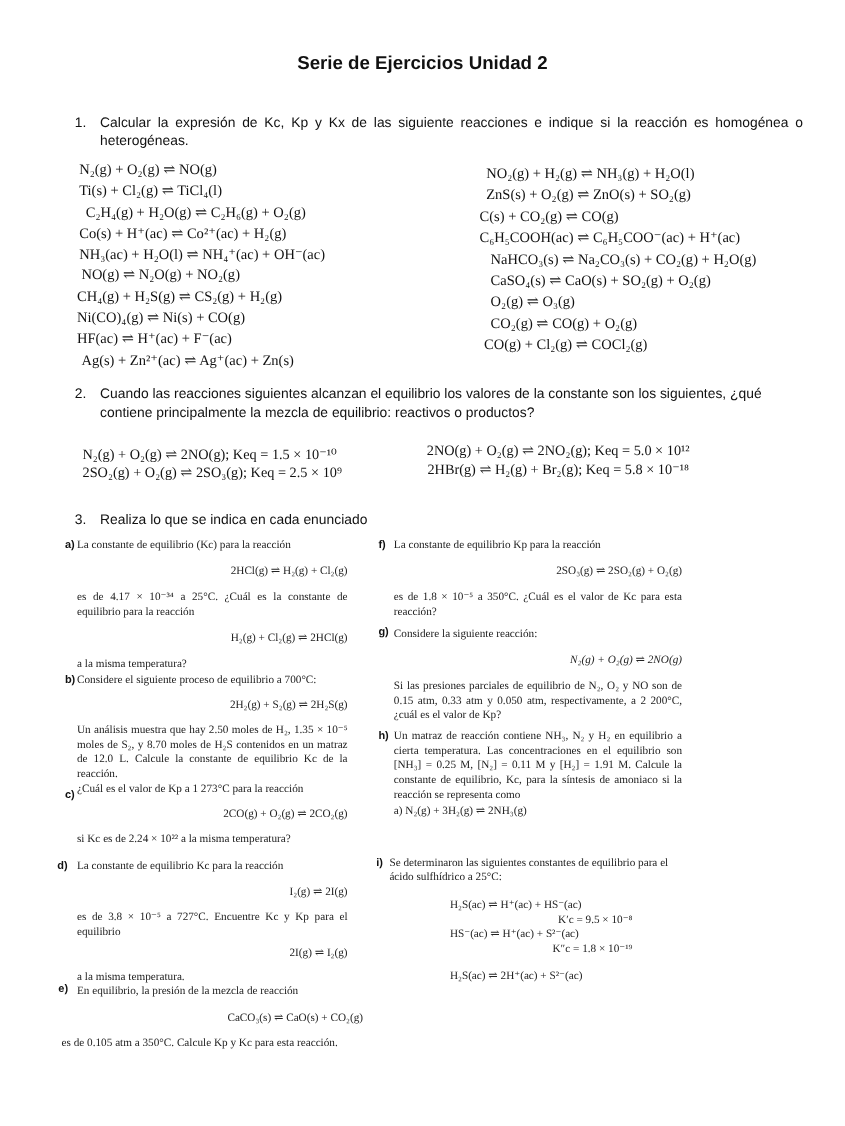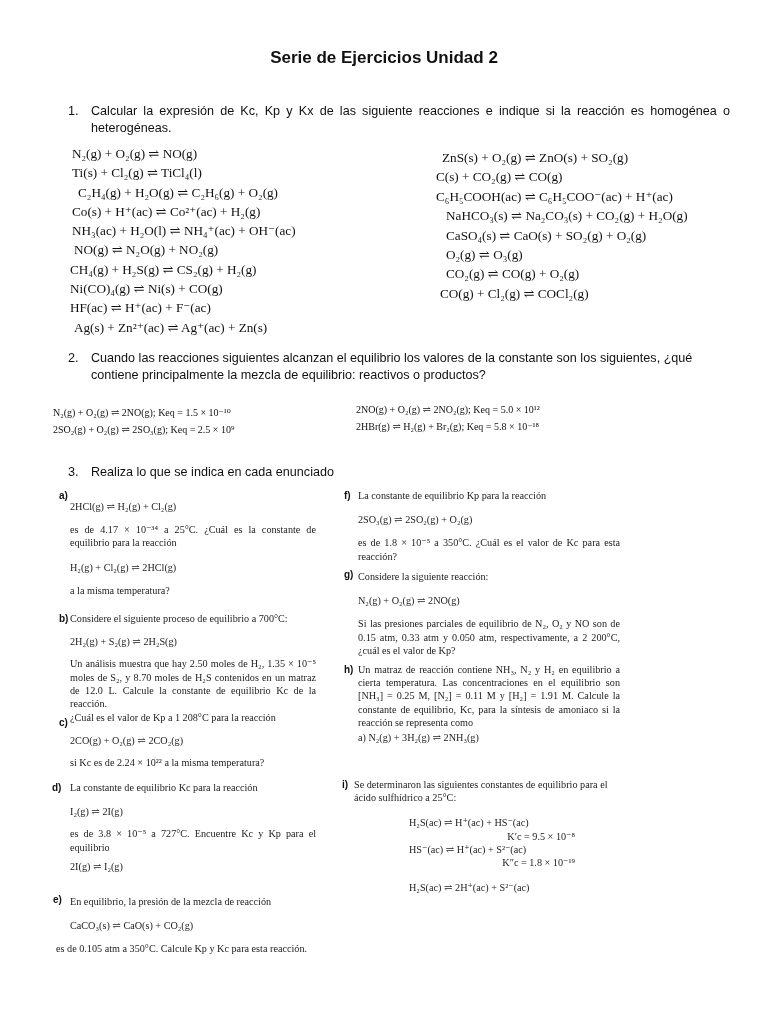--- a/index.html
+++ b/index.html
@@ -6,24 +6,24 @@
   body { width:768px; height:1024px; position:relative; overflow:hidden; color:#111; }
   .sans { font-family: "Liberation Sans", "DejaVu Sans", sans-serif; }
   .serif { font-family: "Liberation Serif", "DejaVu Serif", serif; }
   .abs { position:absolute; }
   .title { left:0; width:768px; top:48px; text-align:center; font-size:17px; font-weight:bold; }
   .q { font-size:12.6px; line-height:17px; }
   .q .num { position:absolute; left:0; top:0; }
   .q .txt { margin-left:23px; display:block; }
   .eq { font-size:13.2px; line-height:19.3px; white-space:nowrap; }
   .eq div { white-space:nowrap; }
-  .keq { font-size:10px; line-height:17px; white-space:nowrap; }
+  .keq { font-size:13px; line-height:17px; white-space:nowrap;margin-left:22px; }
   .ex { font-size:10.2px; line-height:13.2px; color:#222; }
   .ex p { margin:0; }
-  .ex .c { text-align:left; margin:7px 0; }
+  .ex .c { text-align:right; margin:7px 0; }
   .lab { position:absolute; font-family:"Liberation Sans", sans-serif; font-size:10px; font-weight:bold; color:#111; }
   .j { text-align:justify; }
   .r { text-align:right; }
 </style>
 </head>
 <body class="serif">
 
 <div class="abs title sans">Serie de Ejercicios Unidad 2</div>
 
 <div class="abs q sans" style="left:68px; top:103px; width:662px;">
@@ -38,97 +38,100 @@
   <div style="margin-left:2px">Co(s) + H⁺(ac) ⇌ Co²⁺(ac) + H₂(g)</div>
   <div style="margin-left:2px">NH₃(ac) + H₂O(l) ⇌ NH₄⁺(ac) + OH⁻(ac)</div>
   <div style="margin-left:4px">NO(g) ⇌ N₂O(g) + NO₂(g)</div>
   <div>CH₄(g) + H₂S(g) ⇌ CS₂(g) + H₂(g)</div>
   <div>Ni(CO)₄(g) ⇌ Ni(s) + CO(g)</div>
   <div>HF(ac) ⇌ H⁺(ac) + F⁻(ac)</div>
   <div style="margin-left:4px">Ag(s) + Zn²⁺(ac) ⇌ Ag⁺(ac) + Zn(s)</div>
 </div>
 
 <div class="abs eq serif" style="left:436px; top:148px; line-height:19.4px;">
+  <div style="margin-left:6px">NO₂(g) + H₂(g) ⇌ NH₃(g) + H₂O(l)</div>
   <div style="margin-left:6px">ZnS(s) + O₂(g) ⇌ ZnO(s) + SO₂(g)</div>
   <div>C(s) + CO₂(g) ⇌ CO(g)</div>
   <div>C₆H₅COOH(ac) ⇌ C₆H₅COO⁻(ac) + H⁺(ac)</div>
   <div style="margin-left:10px">NaHCO₃(s) ⇌ Na₂CO₃(s) + CO₂(g) + H₂O(g)</div>
   <div style="margin-left:10px">CaSO₄(s) ⇌ CaO(s) + SO₂(g) + O₂(g)</div>
   <div style="margin-left:10px">O₂(g) ⇌ O₃(g)</div>
   <div style="margin-left:10px">CO₂(g) ⇌ CO(g) + O₂(g)</div>
   <div style="margin-left:4px">CO(g) + Cl₂(g) ⇌ COCl₂(g)</div>
 </div>
 
 <div class="abs q sans" style="left:68px; top:350px; width:664px;">
   <span class="num">2.</span>
   <span class="txt">Cuando las reacciones siguientes alcanzan el equilibrio los valores de la constante son los siguientes, ¿qué contiene principalmente la mezcla de equilibrio: reactivos o productos?</span>
 </div>
 
 <div class="abs keq serif" style="left:53px; top:404px;">
   <div>N₂(g) + O₂(g) ⇌ 2NO(g); Keq = 1.5 × 10⁻¹⁰</div>
   <div>2SO₂(g) + O₂(g) ⇌ 2SO₃(g); Keq = 2.5 × 10⁹</div>
 </div>
-<div class="abs keq serif" style="left:356px; top:401px;">
+<div class="abs keq serif" style="left:366px; top:401px;text-align:center;">
   <div>2NO(g) + O₂(g) ⇌ 2NO₂(g); Keq = 5.0 × 10¹²</div>
   <div>2HBr(g) ⇌ H₂(g) + Br₂(g); Keq = 5.8 × 10⁻¹⁸</div>
 </div>
 
 <div class="abs q sans" style="left:68px; top:464px; width:400px;">
   <span class="num">3.</span>
   <span class="txt">Realiza lo que se indica en cada enunciado</span>
 </div>
 
 <div class="abs ex serif" style="left:70px; top:489px; width:246px;">
   <span class="lab" style="left:-11px; top:0;">a)</span>
+  <p>La constante de equilibrio (Kc) para la reacción</p>
   <p class="c" style="margin:11px 0 10px;">2HCl(g) ⇌ H₂(g) + Cl₂(g)</p>
   <p class="j">es de 4.17 × 10⁻³⁴ a 25°C. ¿Cuál es la constante de equilibrio para la reacción</p>
   <p class="c" style="margin:11px 0 10px;">H₂(g) + Cl₂(g) ⇌ 2HCl(g)</p>
   <p>a la misma temperatura?</p>
 </div>
 
 <div class="abs ex serif" style="left:70px; top:612px; width:246px;">
   <span class="lab" style="left:-11px; top:0;">b)</span>
   <p>Considere el siguiente proceso de equilibrio a 700°C:</p>
   <p class="c" style="margin:10px 0 9px;">2H₂(g) + S₂(g) ⇌ 2H₂S(g)</p>
   <p class="j">Un análisis muestra que hay 2.50 moles de H₂, 1.35 × 10⁻⁵ moles de S₂, y 8.70 moles de H₂S contenidos en un matraz de 12.0 L. Calcule la constante de equilibrio Kc de la reacción.</p>
 </div>
 
 <div class="abs ex serif" style="left:70px; top:711px; width:246px;">
   <span class="lab" style="left:-11px; top:5px;">c)</span>
-  <p>¿Cuál es el valor de Kp a 1 208°C para la reacción</p>
+  <p>¿Cuál es el valor de Kp a 1 273°C para la reacción</p>
   <p class="c" style="margin:10px 0 9px;">2CO(g) + O₂(g) ⇌ 2CO₂(g)</p>
   <p>si Kc es de 2.24 × 10²² a la misma temperatura?</p>
 </div>
 
 <div class="abs ex serif" style="left:70px; top:781px; width:246px;">
   <span class="lab" style="left:-18px; top:0;">d)</span>
   <p>La constante de equilibrio Kc para la reacción</p>
   <p class="c" style="margin:11px 0 9px;">I₂(g) ⇌ 2I(g)</p>
   <p class="j">es de 3.8 × 10⁻⁵ a 727°C. Encuentre Kc y Kp para el equilibrio</p>
   <p class="c" style="margin:6px 0 9px;">2I(g) ⇌ I₂(g)</p>
+  <p>a la misma temperatura.</p>
 </div>
 
 <div class="abs ex serif" style="left:70px; top:895px; width:260px;">
   <span class="lab" style="left:-17px; top:-2px;">e)</span>
   <p>En equilibrio, la presión de la mezcla de reacción</p>
   <p class="c" style="margin:11px 0 10px;">CaCO₃(s) ⇌ CaO(s) + CO₂(g)</p>
   <p style="margin-left:-14px; white-space:nowrap;">es de 0.105 atm a 350°C. Calcule Kp y Kc para esta reacción.</p>
 </div>
 
 <div class="abs ex serif" style="left:358px; top:489px; width:262px;">
   <span class="lab" style="left:-14px; top:0;">f)</span>
   <p>La constante de equilibrio Kp para la reacción</p>
   <p class="c" style="margin:11px 0 10px;">2SO₃(g) ⇌ 2SO₂(g) + O₂(g)</p>
   <p class="j">es de 1.8 × 10⁻⁵ a 350°C. ¿Cuál es el valor de Kc para esta reacción?</p>
 </div>
 
 <div class="abs ex serif" style="left:358px; top:570px; width:262px;">
   <span class="lab" style="left:-14px; top:-2px;">g)</span>
   <p>Considere la siguiente reacción:</p>
-  <p class="c" style="margin:11px 0 10px;">N₂(g) + O₂(g) ⇌ 2NO(g)</p>
+  <p class="c" style="margin:11px 0 10px;font-style:italic;">N₂(g) + O₂(g) ⇌ 2NO(g)</p>
   <p class="j">Si las presiones parciales de equilibrio de N₂, O₂ y NO son de 0.15 atm, 0.33 atm y 0.050 atm, respectivamente, a 2 200°C, ¿cuál es el valor de Kp?</p>
 </div>
 
 <div class="abs ex serif" style="left:358px; top:663px; width:262px;">
   <span class="lab" style="left:-14px; top:0;">h)</span>
   <p class="j">Un matraz de reacción contiene NH₃, N₂ y H₂ en equilibrio a cierta temperatura. Las concentraciones en el equilibrio son [NH₃] = 0.25 M, [N₂] = 0.11 M y [H₂] = 1.91 M. Calcule la constante de equilibrio, Kc, para la síntesis de amoniaco si la reacción se representa como</p>
   <p style="margin-top:2px;">a) N₂(g) + 3H₂(g) ⇌ 2NH₃(g)</p>
 </div>
 
 <div class="abs ex serif" style="left:354px; top:778px; width:266px;">

